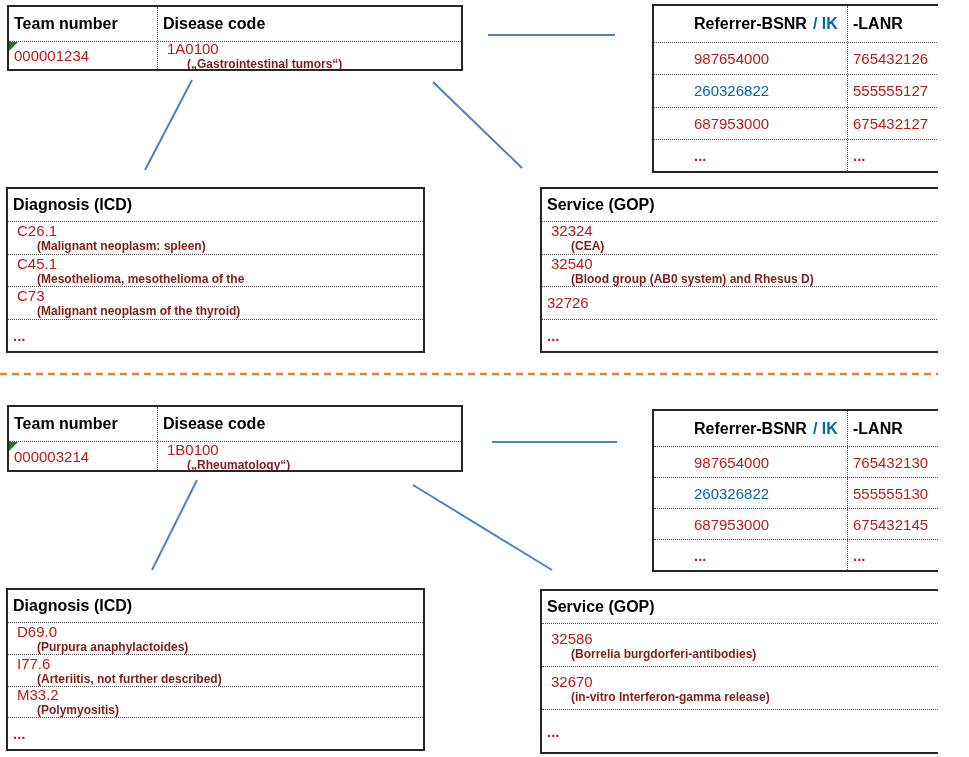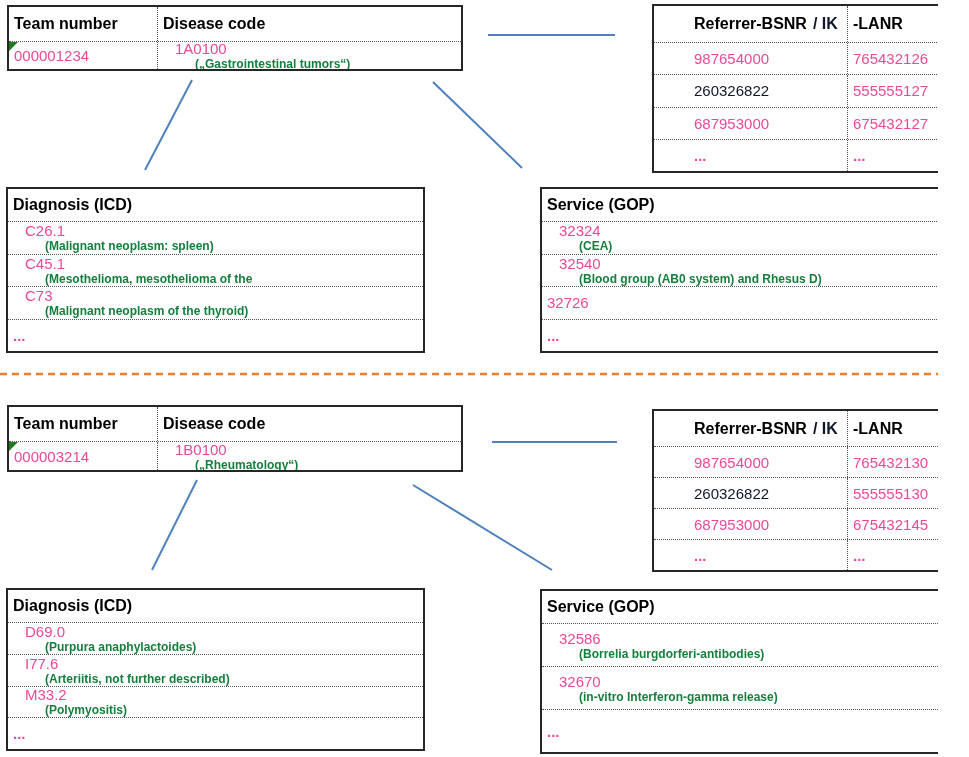--- a/index.html
+++ b/index.html
@@ -20,25 +20,25 @@
   .trow.grow{flex:1;}
   .tcell{
     box-sizing:border-box;padding:0 5px;display:flex;align-items:center;
     overflow:hidden;white-space:nowrap;position:relative;
   }
   .tcell + .tcell{border-left:1px dotted #555;}
   .col-team{width:148px;flex:none;}
   .col-bsnr{width:193px;flex:none;padding-left:40px;}
   .flexfill{flex:1;}
   .head .tcell{font-weight:700;font-size:16px;color:#000;}
-  .num{font-size:15px;color:#ec4899;}
+  .num{font-size:15px;color:#b91c1c;}
   .bold{font-weight:700;}
-  .muted{color:#0f172a;}
+  .muted{color:#0369a1;}
   .ik{margin-left:6px;}
-  .desc{font-size:12px;font-weight:600;color:#15803d;margin-left:12px;padding-left:20px;}
+  .desc{font-size:12px;font-weight:600;color:#7f1d1d;margin-left:4px;padding-left:20px;}
   .grp{display:inline-flex;align-items:baseline;flex-direction:column;}
   .corner{
     position:absolute;left:0;top:0;width:9px;height:9px;background:#1E7A1E;
     clip-path:polygon(0 0,100% 0,0 100%);
   }
 </style>
 </head>
 <body>
 
 <div class="canvas">

